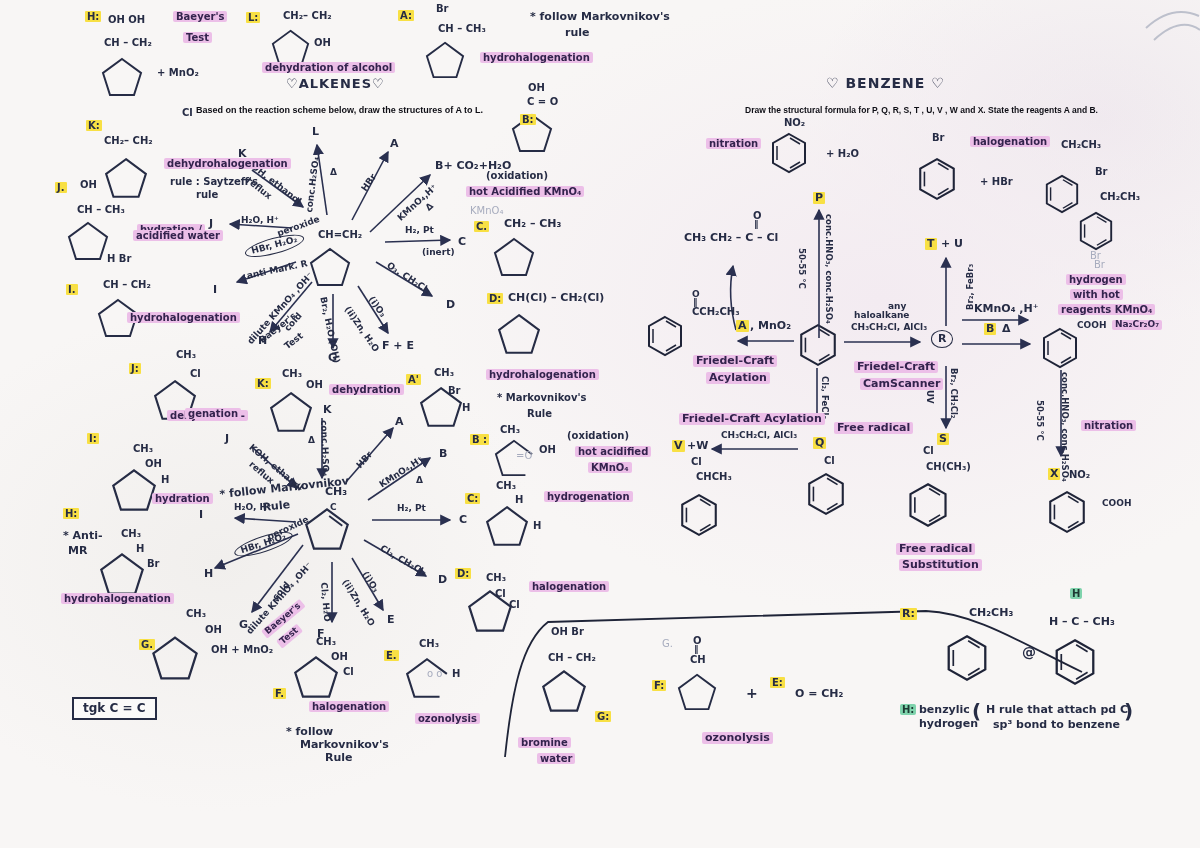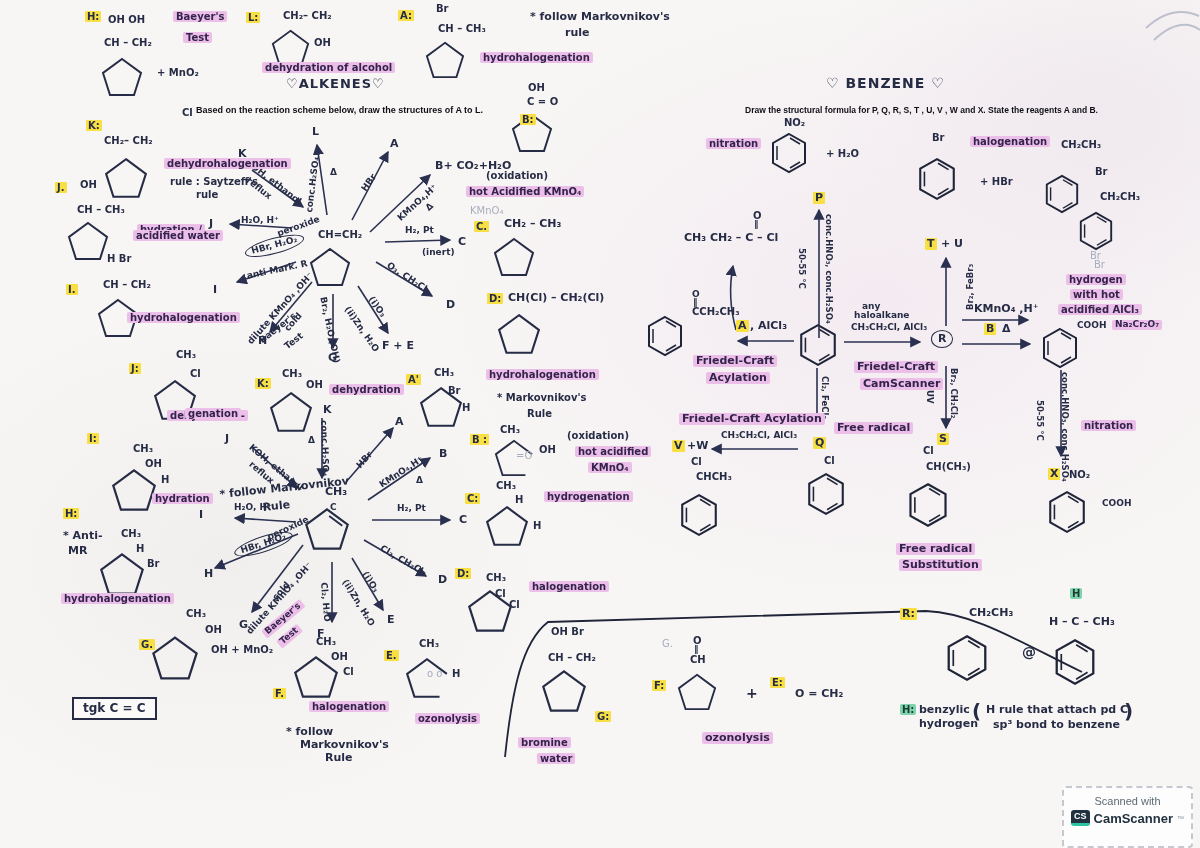--- a/index.html
+++ b/index.html
@@ -389,39 +389,39 @@
 <span class="t f11" style="left:941px;top:238px">+ U</span>
 
 <span class="t" style="left:753px;top:210px">O</span>
 <span class="t f9" style="left:754px;top:220px">‖</span>
 <span class="t f11" style="left:684px;top:232px">CH₃ CH₂ – C – Cl</span>
 
 <span class="t f9" style="left:692px;top:290px">O</span>
 <span class="t f9" style="left:693px;top:298px">‖</span>
 <span class="t" style="left:692px;top:306px">CCH₂CH₃</span>
 <span class="t y f11" style="left:736px;top:320px">A</span>
-<span class="t f11" style="left:750px;top:320px">,  AlCl₃</span>
+<span class="t f11" style="left:750px;top:320px">,  MnO₂</span>
 <span class="t p f11" style="left:693px;top:355px">Friedel-Craft</span>
 <span class="t p f11" style="left:706px;top:372px">Acylation</span>
 
-<span class="t f9" style="left:862px;top:302px">any</span>
+<span class="t f9" style="left:888px;top:302px">any</span>
 <span class="t f9" style="left:854px;top:311px">haloalkane</span>
 <span class="t f9" style="left:851px;top:323px">CH₃CH₂Cl,  AlCl₃</span>
 <span class="t rcirc" style="left:931px;top:330px">R</span>
 <span class="t p f11" style="left:854px;top:361px">Friedel-Craft</span>
 <span class="t p f11" style="left:860px;top:378px">CamScanner</span>
 
 <span class="t f8" style="left:966px;top:310px;transform:rotate(-90deg)">Br₂, FeBr₃</span>
 <span class="t f11" style="left:974px;top:303px">KMnO₄ ,H⁺</span>
 <span class="t y f11" style="left:984px;top:323px">B</span>
 <span class="t f11" style="left:1002px;top:323px">Δ</span>
 
 <span class="t p" style="left:1066px;top:274px">hydrogen</span>
 <span class="t p" style="left:1070px;top:289px">with hot</span>
-<span class="t p" style="left:1058px;top:304px">acidified AlCl₃</span>
+<span class="t p" style="left:1058px;top:304px">reagents KMnO₄</span>
 <span class="t p f9" style="left:1112px;top:320px">Na₂Cr₂O₇</span>
 <span class="t f9" style="left:1077px;top:321px">COOH</span>
 <span class="t faint" style="left:1094px;top:259px">Br</span>
 
 <span class="t f8" style="left:1069px;top:372px;transform:rotate(90deg)">conc.HNO₃, conc.H₂SO₄</span>
 <span class="t f8" style="left:1044px;top:400px;transform:rotate(90deg)">50-55 °C</span>
 <span class="t p" style="left:1081px;top:420px">nitration</span>
 <span class="t y f11" style="left:1048px;top:468px">X</span>
 <span class="t" style="left:1069px;top:469px">NO₂</span>
 <span class="t f9" style="left:1102px;top:499px">COOH</span>
@@ -453,22 +453,14 @@
 <span class="t f11" style="left:1049px;top:616px">H – C – CH₃</span>
 
 <span class="t g" style="left:900px;top:704px">H:</span>
 <span class="t f11" style="left:919px;top:704px">benzylic</span>
 <span class="t f11" style="left:919px;top:718px">hydrogen</span>
 <span class="t f20" style="left:972px;top:700px">(</span>
 <span class="t f11" style="left:986px;top:704px">H rule that attach pd C</span>
 <span class="t f11" style="left:993px;top:719px">sp³ bond to benzene</span>
 <span class="t f20" style="left:1124px;top:700px">)</span>
 
-<div class="cam">
-  <span class="l1">Scanned with</span>
-  <span class="row">
-    <span class="cs">CS</span>
-    <span class="l2">CamScanner</span>
-    <span class="tm">™</span>
-  </span>
+
 </div>
 
-</div>
-
 </body></html>

